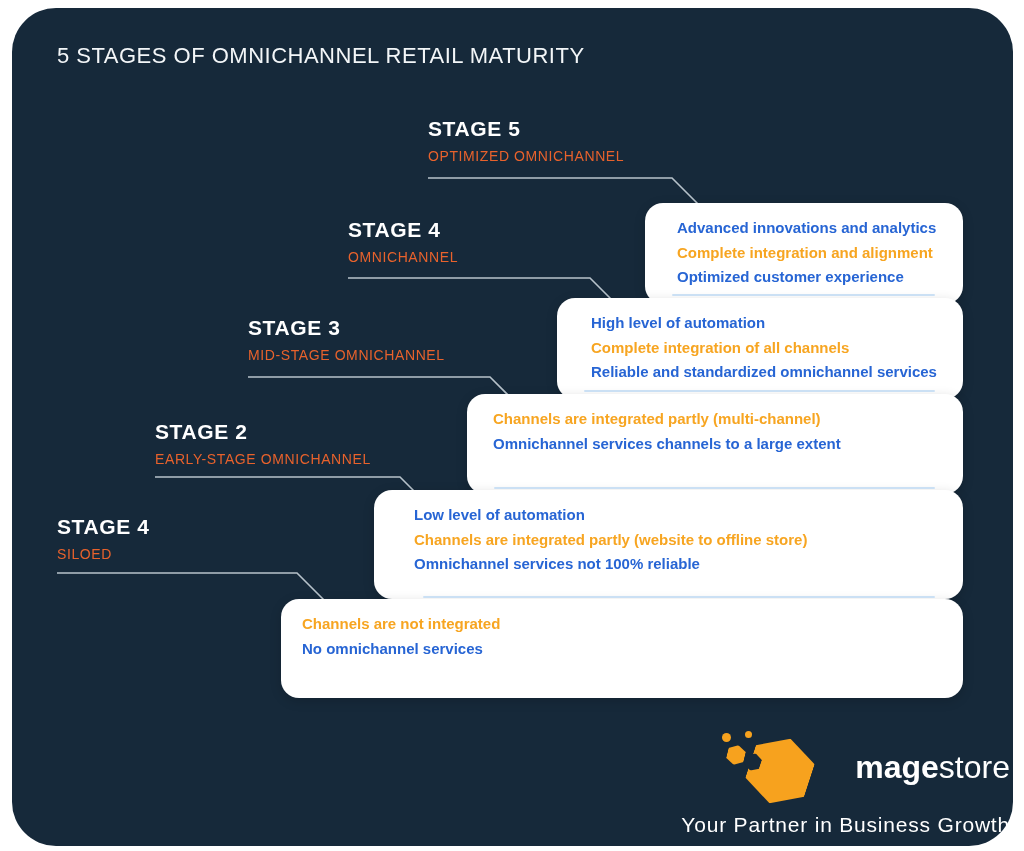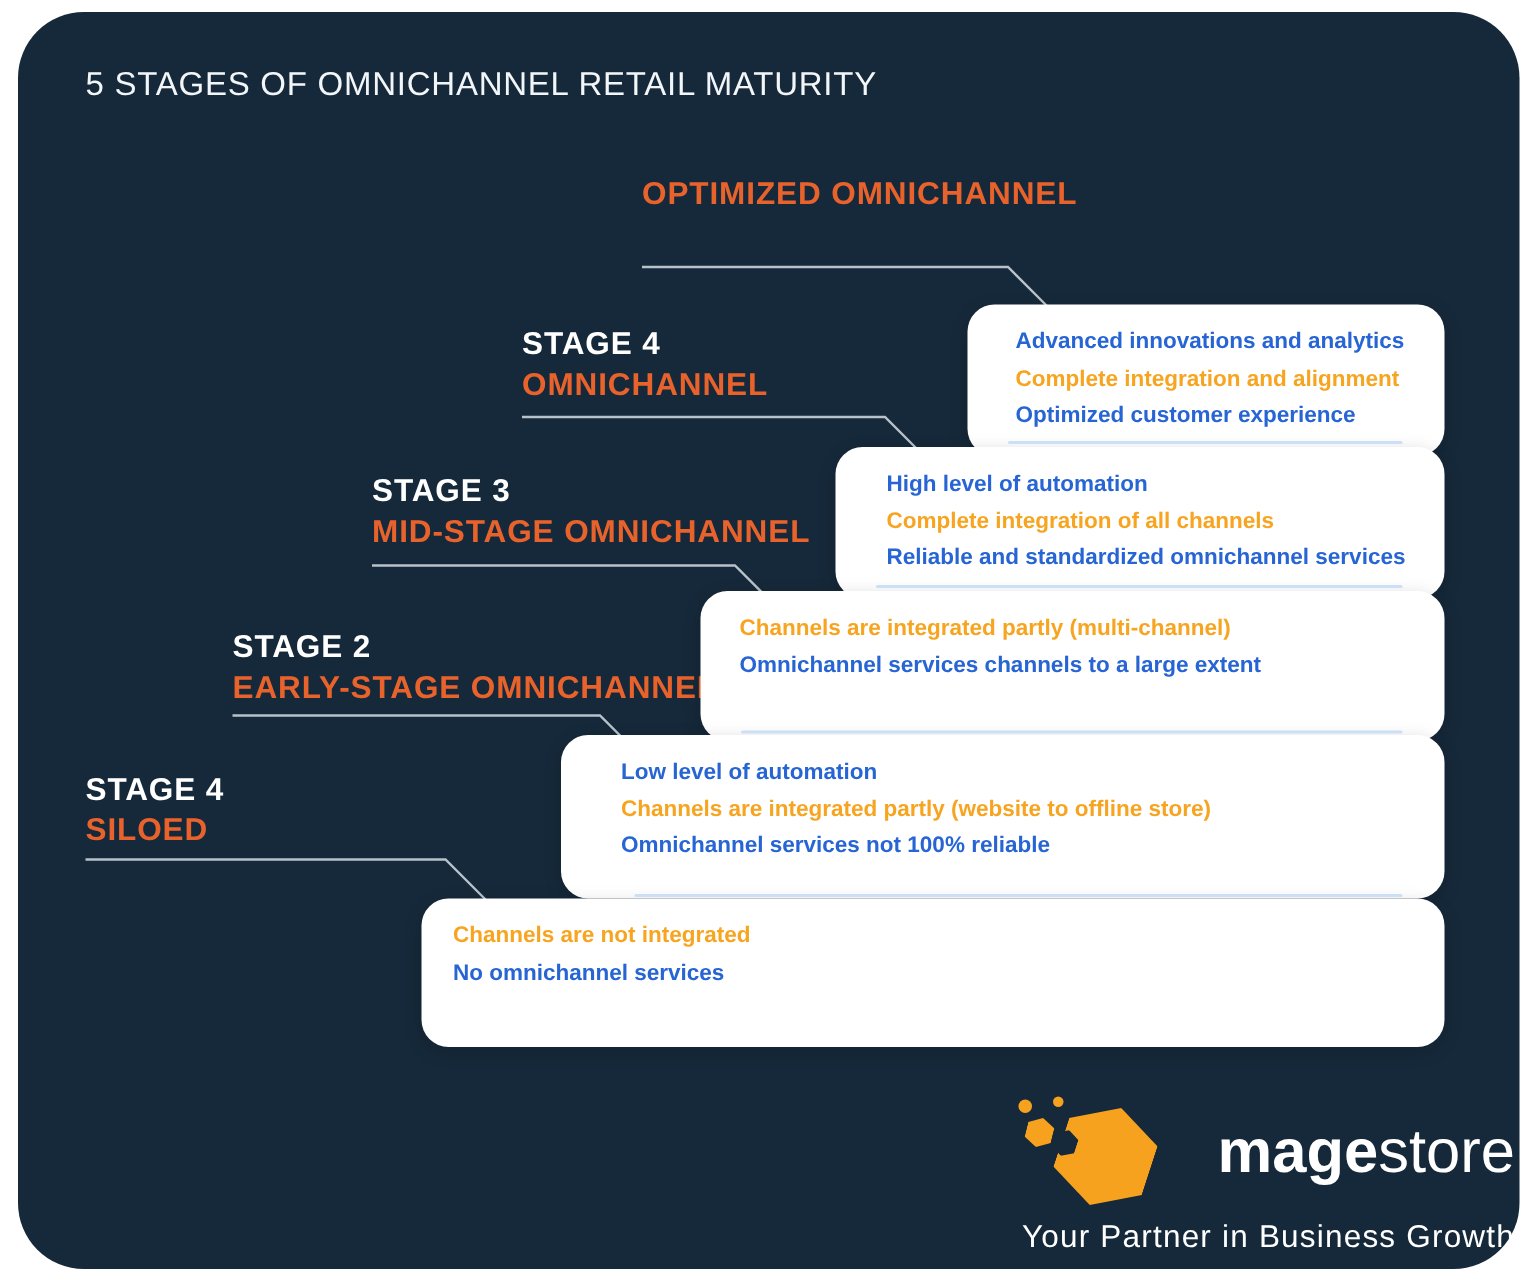--- a/index.html
+++ b/index.html
@@ -10,21 +10,21 @@
       background:#16293A;border-radius:44px;z-index:0;}
 
   .page-title{position:absolute;left:57px;top:28px;z-index:2;
       color:#F3F6F8;font-size:22px;font-weight:400;letter-spacing:0.5px;white-space:nowrap;}
 
   .connectors{position:absolute;left:0;top:0;z-index:1;pointer-events:none;}
   .connectors polyline{fill:none;stroke:#C9D3DA;stroke-width:1.6;opacity:0.9;}
 
   .stage-label{position:absolute;z-index:2;white-space:nowrap;}
   .stage-title{color:#FFFFFF;font-size:21px;font-weight:700;letter-spacing:0.6px;line-height:26px;}
-  .stage-subtitle{color:#E8622C;font-size:21px;font-weight:700;letter-spacing:0.6px;line-height:24px;margin-top:2px;}
+  .stage-subtitle{color:#E8622C;font-size:14px;font-weight:400;letter-spacing:0.6px;line-height:24px;margin-top:2px;}
   .sl5{left:428px;top:116px;}
   .sl4{left:348px;top:217px;}
   .sl3{left:248px;top:315px;}
   .sl2{left:155px;top:419px;}
   .sl1{left:57px; top:514px;}
 
   .card{position:absolute;background:#FFFFFF;border-radius:18px;z-index:3;
         box-shadow:0 3px 12px rgba(0,0,0,0.16);box-sizing:border-box;padding-top:13px;}
   .c5{left:645px;top:203px;width:318px;height:101px;padding-left:32px;}
   .c4{left:557px;top:298px;width:406px;height:101px;padding-left:34px;}
@@ -45,21 +45,21 @@
   .logo-row{display:flex;align-items:center;justify-content:flex-end;height:72px;}
   .hex-group{position:relative;width:96px;height:72px;flex:0 0 auto;}
   .hex,.dot{position:absolute;background:#F7A21E;}
   .hex{clip-path:polygon(50% 0,100% 25%,100% 75%,50% 100%,0 75%,0 25%);}
   .hex.big{width:62px;height:68px;left:30px;top:6px;transform:rotate(18deg);}
   .hex.notch{width:16px;height:18px;left:26px;top:22px;transform:rotate(18deg);background:#16293A;}
   .hex.med{width:18px;height:20px;left:8px;top:14px;transform:rotate(14deg);}
   .dot{border-radius:50%;}
   .dot.a{width:9px;height:9px;left:3px;top:2px;}
   .dot.b{width:7px;height:7px;left:26px;top:0px;}
-  .wordmark{color:#FFFFFF;font-size:41px;line-height:1;white-space:nowrap;letter-spacing:0;margin-left:40px;}
+  .wordmark{color:#FFFFFF;font-size:32px;line-height:1;white-space:nowrap;letter-spacing:0;margin-left:40px;}
   .wm-bold{font-weight:700;}
   .wm-light{font-weight:400;}
   .tagline{color:#FFFFFF;font-size:21px;font-weight:400;letter-spacing:0.8px;
            text-align:right;margin-top:10px;white-space:nowrap;}
 </style>
 </head>
 <body>
 
 <div class="canvas">
   <div class="bg"></div>
@@ -68,20 +68,21 @@
 
   <svg class="connectors" width="1024" height="851">
     <polyline points="428,178 672,178 702,208"></polyline>
     <polyline points="348,278 590,278 620,308"></polyline>
     <polyline points="248,377 490,377 520,407"></polyline>
     <polyline points="155,477 400,477 430,507"></polyline>
     <polyline points="57,573 297,573 327,603"></polyline>
   </svg>
 
   <div class="stage-label sl5">
+    <div class="stage-title">STAGE 5</div>
     <div class="stage-subtitle">OPTIMIZED OMNICHANNEL</div>
   </div>
   <div class="stage-label sl4">
     <div class="stage-title">STAGE 4</div>
     <div class="stage-subtitle">OMNICHANNEL</div>
   </div>
   <div class="stage-label sl3">
     <div class="stage-title">STAGE 3</div>
     <div class="stage-subtitle">MID-STAGE OMNICHANNEL</div>
   </div>

